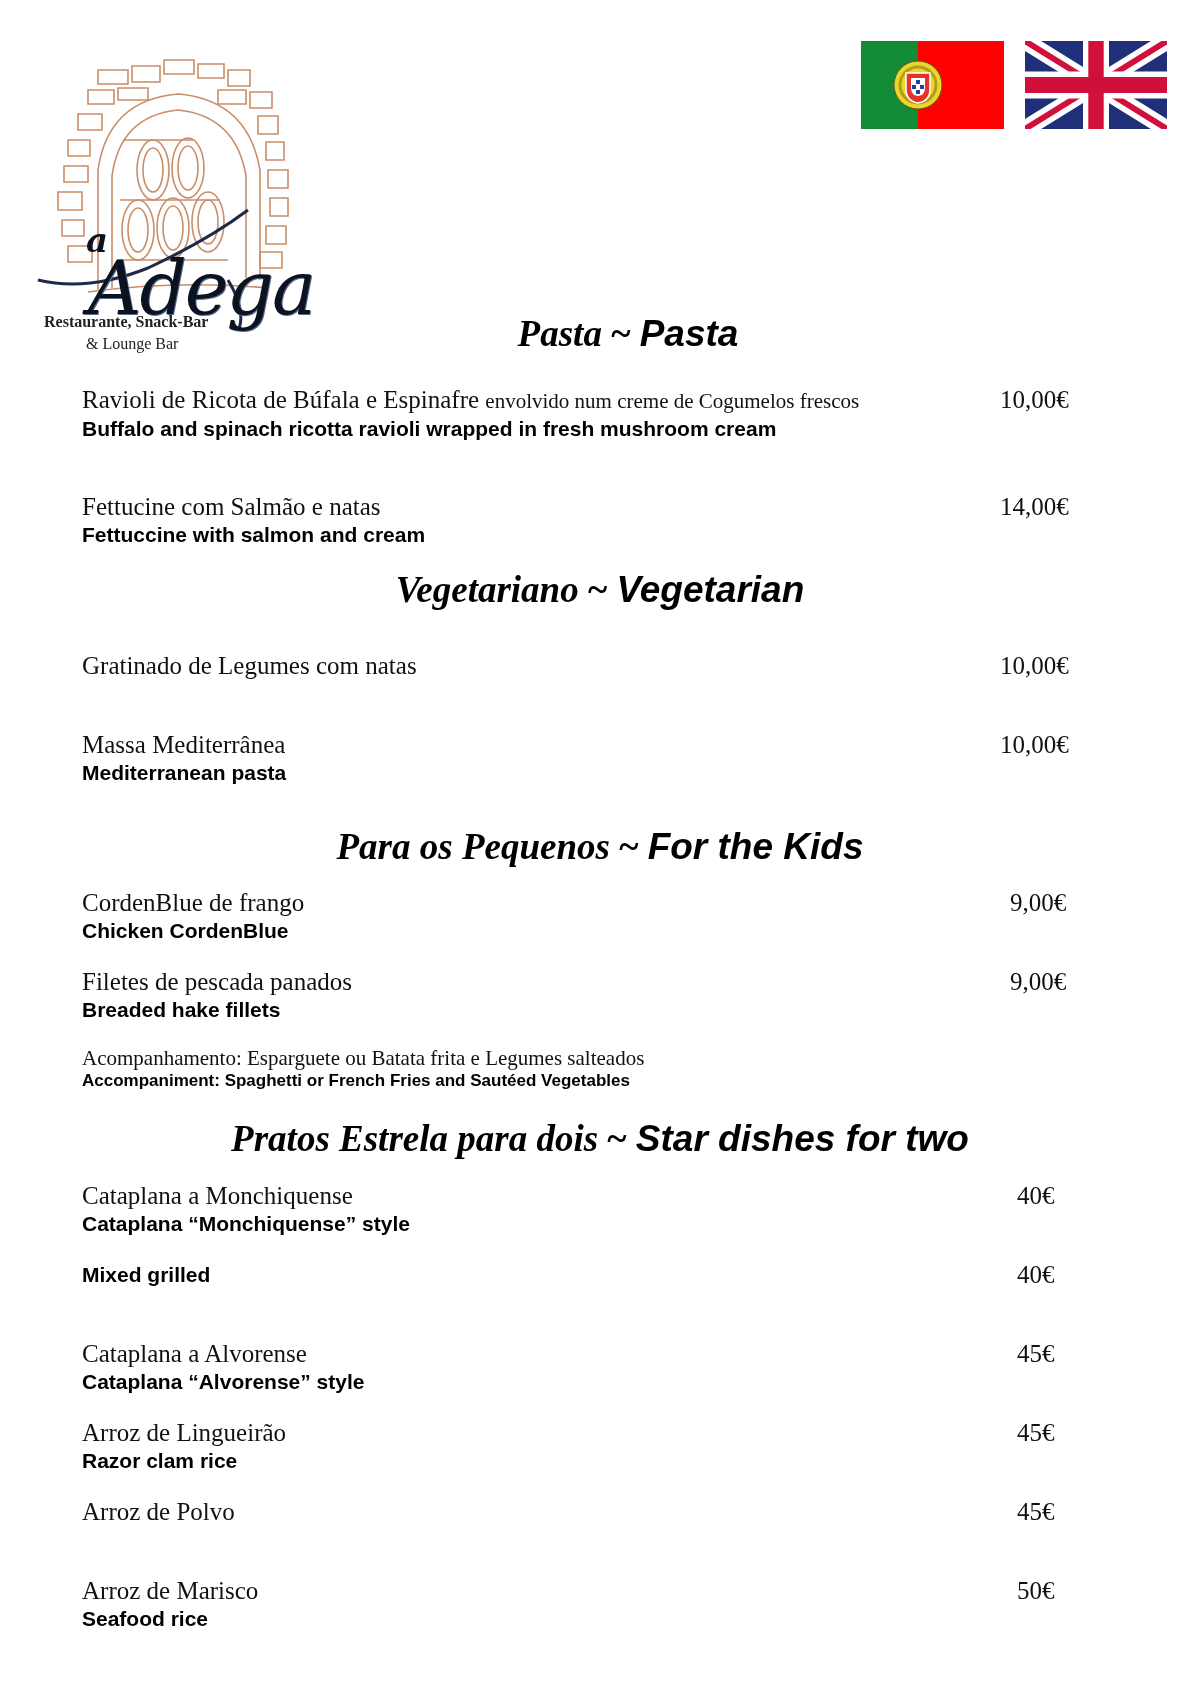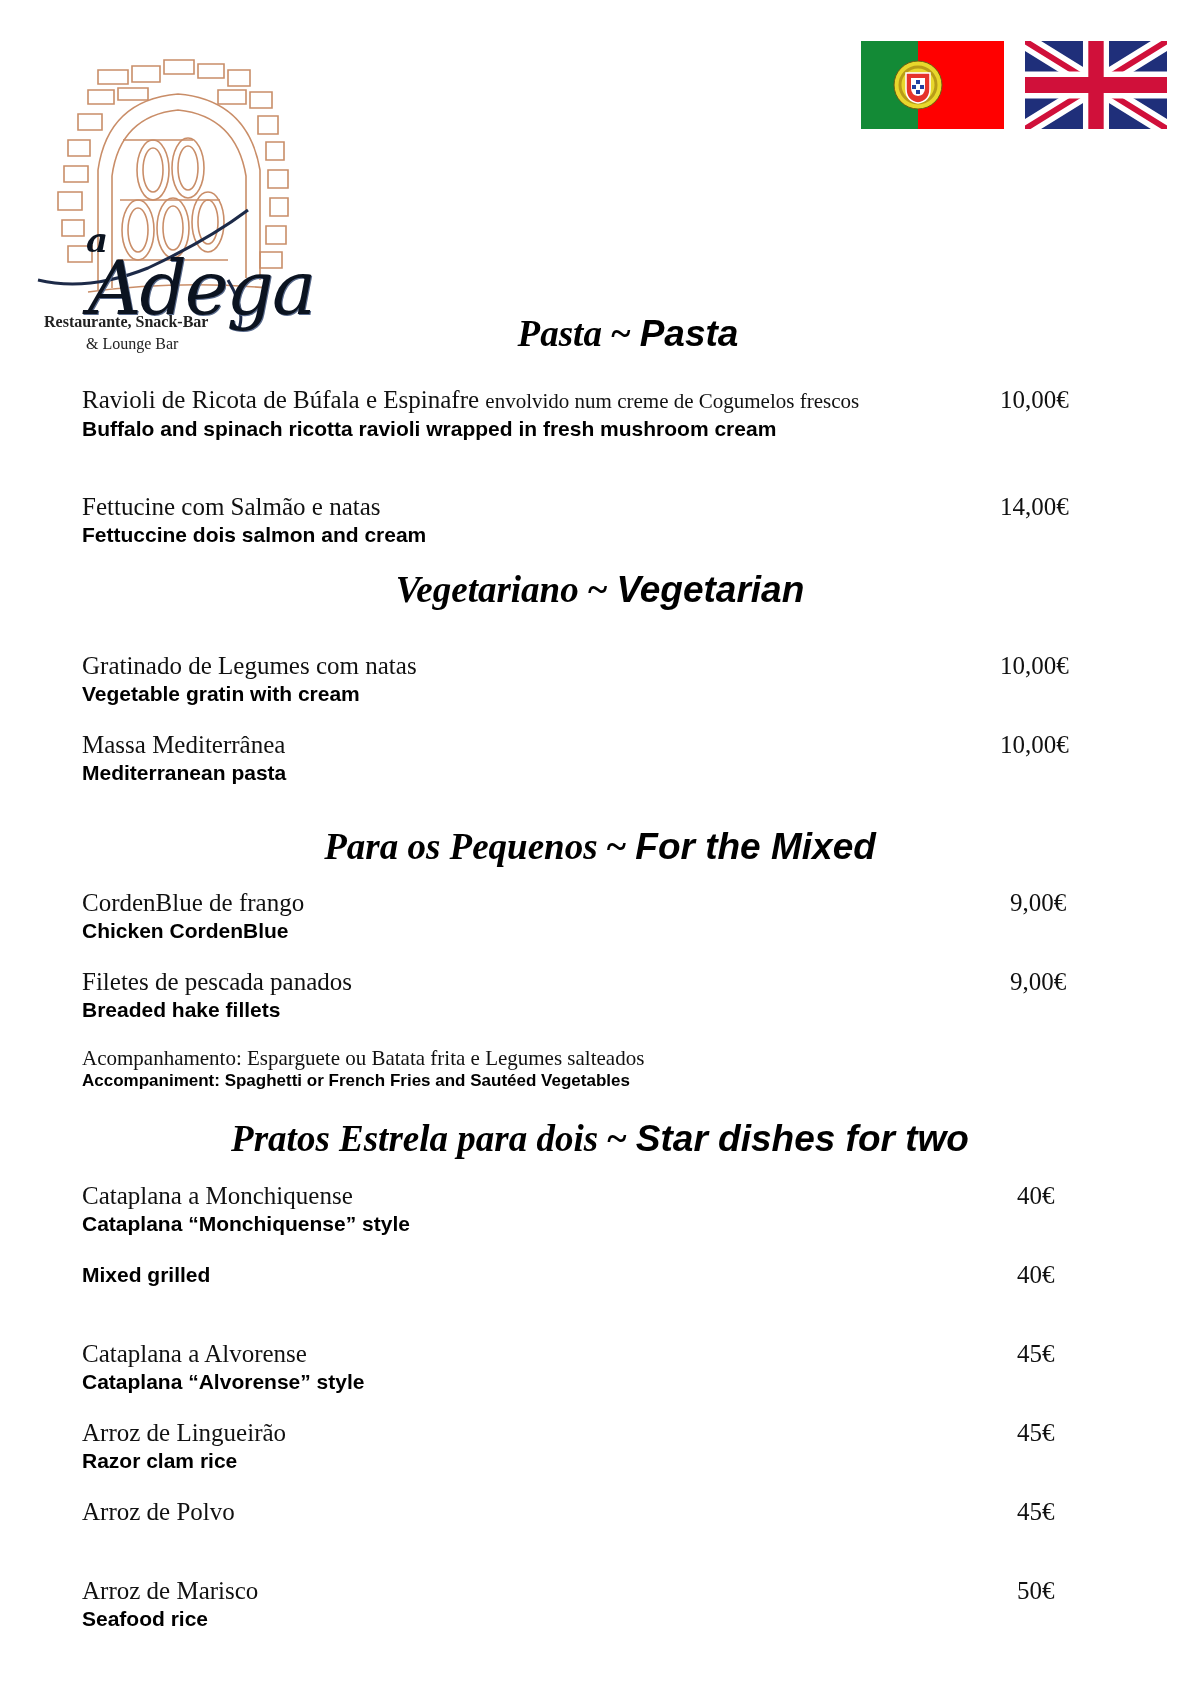--- a/index.html
+++ b/index.html
@@ -135,46 +135,45 @@
   <div class="item-pt">
     <span>Ravioli de Ricota de Búfala e Espinafre</span>
     <span class="item-pt-extra">envolvido num creme de Cogumelos frescos</span>
   </div>
   <div class="item-en">Buffalo and spinach ricotta ravioli wrapped in fresh mushroom cream</div>
   <div class="price price-wide">10,00€</div>
 </div>
 
 <div class="item" style="top:493px;">
   <div class="item-pt">Fettucine com Salmão e natas</div>
-  <div class="item-en">Fettuccine dois salmon and cream</div>
+  <div class="item-en">Fettuccine with salmon and cream</div>
   <div class="price price-wide">14,00€</div>
 </div>
 
 <div class="section-heading" style="top:568px;">
   <span class="h-pt">Vegetariano</span>
   <span class="h-sep">~</span>
   <span class="h-en">Vegetarian</span>
 </div>
 
 <div class="item" style="top:652px;">
   <div class="item-pt">Gratinado de Legumes com natas</div>
-  <div class="item-en">Vegetable gratin with cream</div>
   <div class="price price-wide">10,00€</div>
 </div>
 
 <div class="item" style="top:731px;">
   <div class="item-pt">Massa Mediterrânea</div>
   <div class="item-en">Mediterranean pasta</div>
   <div class="price price-wide">10,00€</div>
 </div>
 
 <div class="section-heading" style="top:825px;">
   <span class="h-pt">Para os Pequenos</span>
   <span class="h-sep">~</span>
-  <span class="h-en">For the Mixed</span>
+  <span class="h-en">For the Kids</span>
 </div>
 
 <div class="item" style="top:889px;">
   <div class="item-pt">CordenBlue de frango</div>
   <div class="item-en">Chicken CordenBlue</div>
   <div class="price price-narrow">9,00€</div>
 </div>
 
 <div class="item" style="top:968px;">
   <div class="item-pt">Filetes de pescada panados</div>

